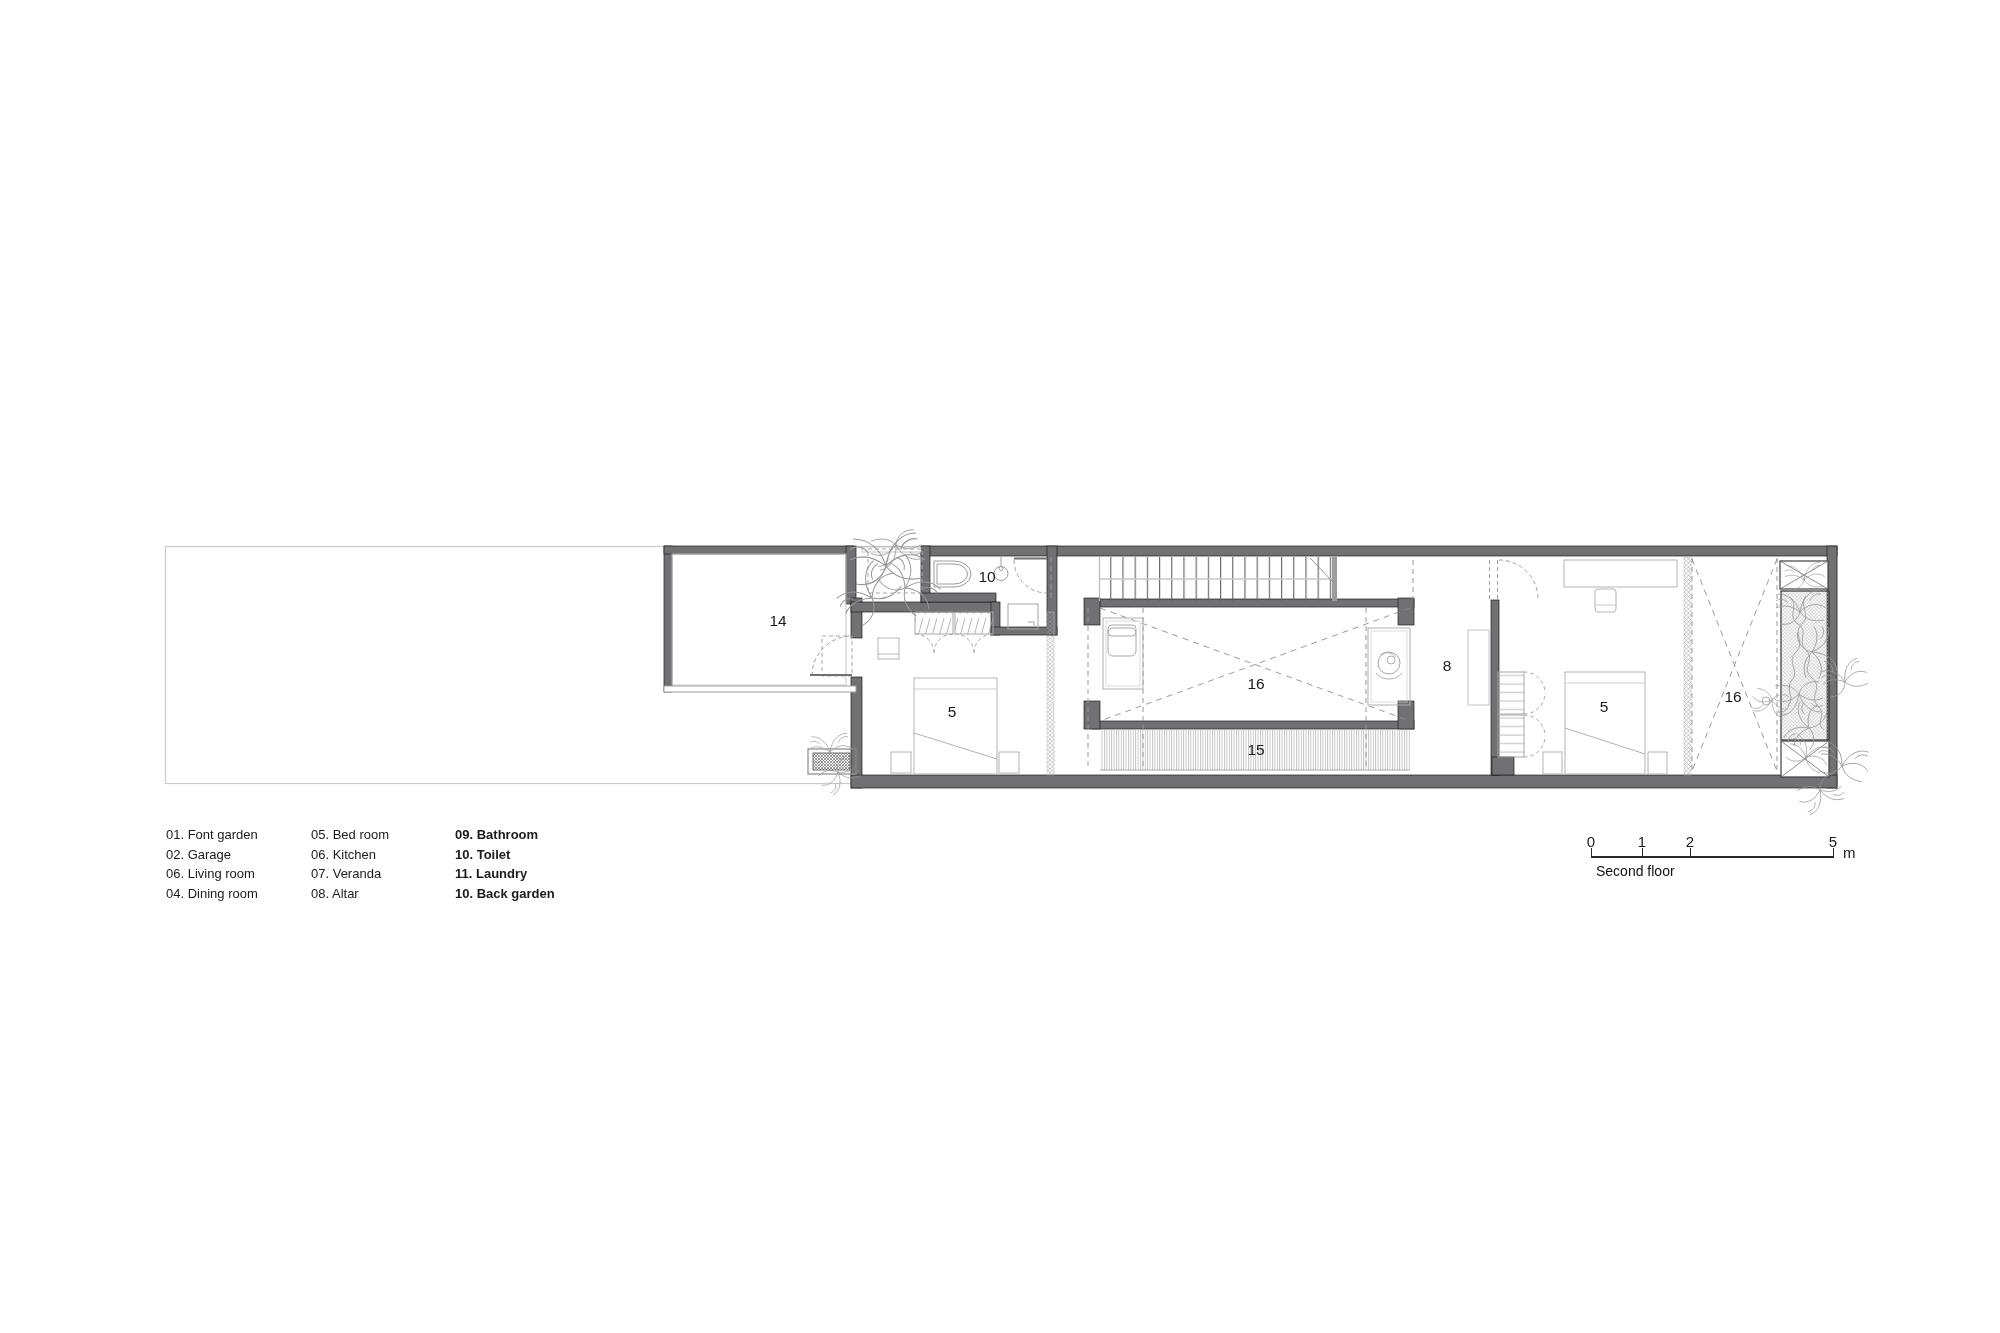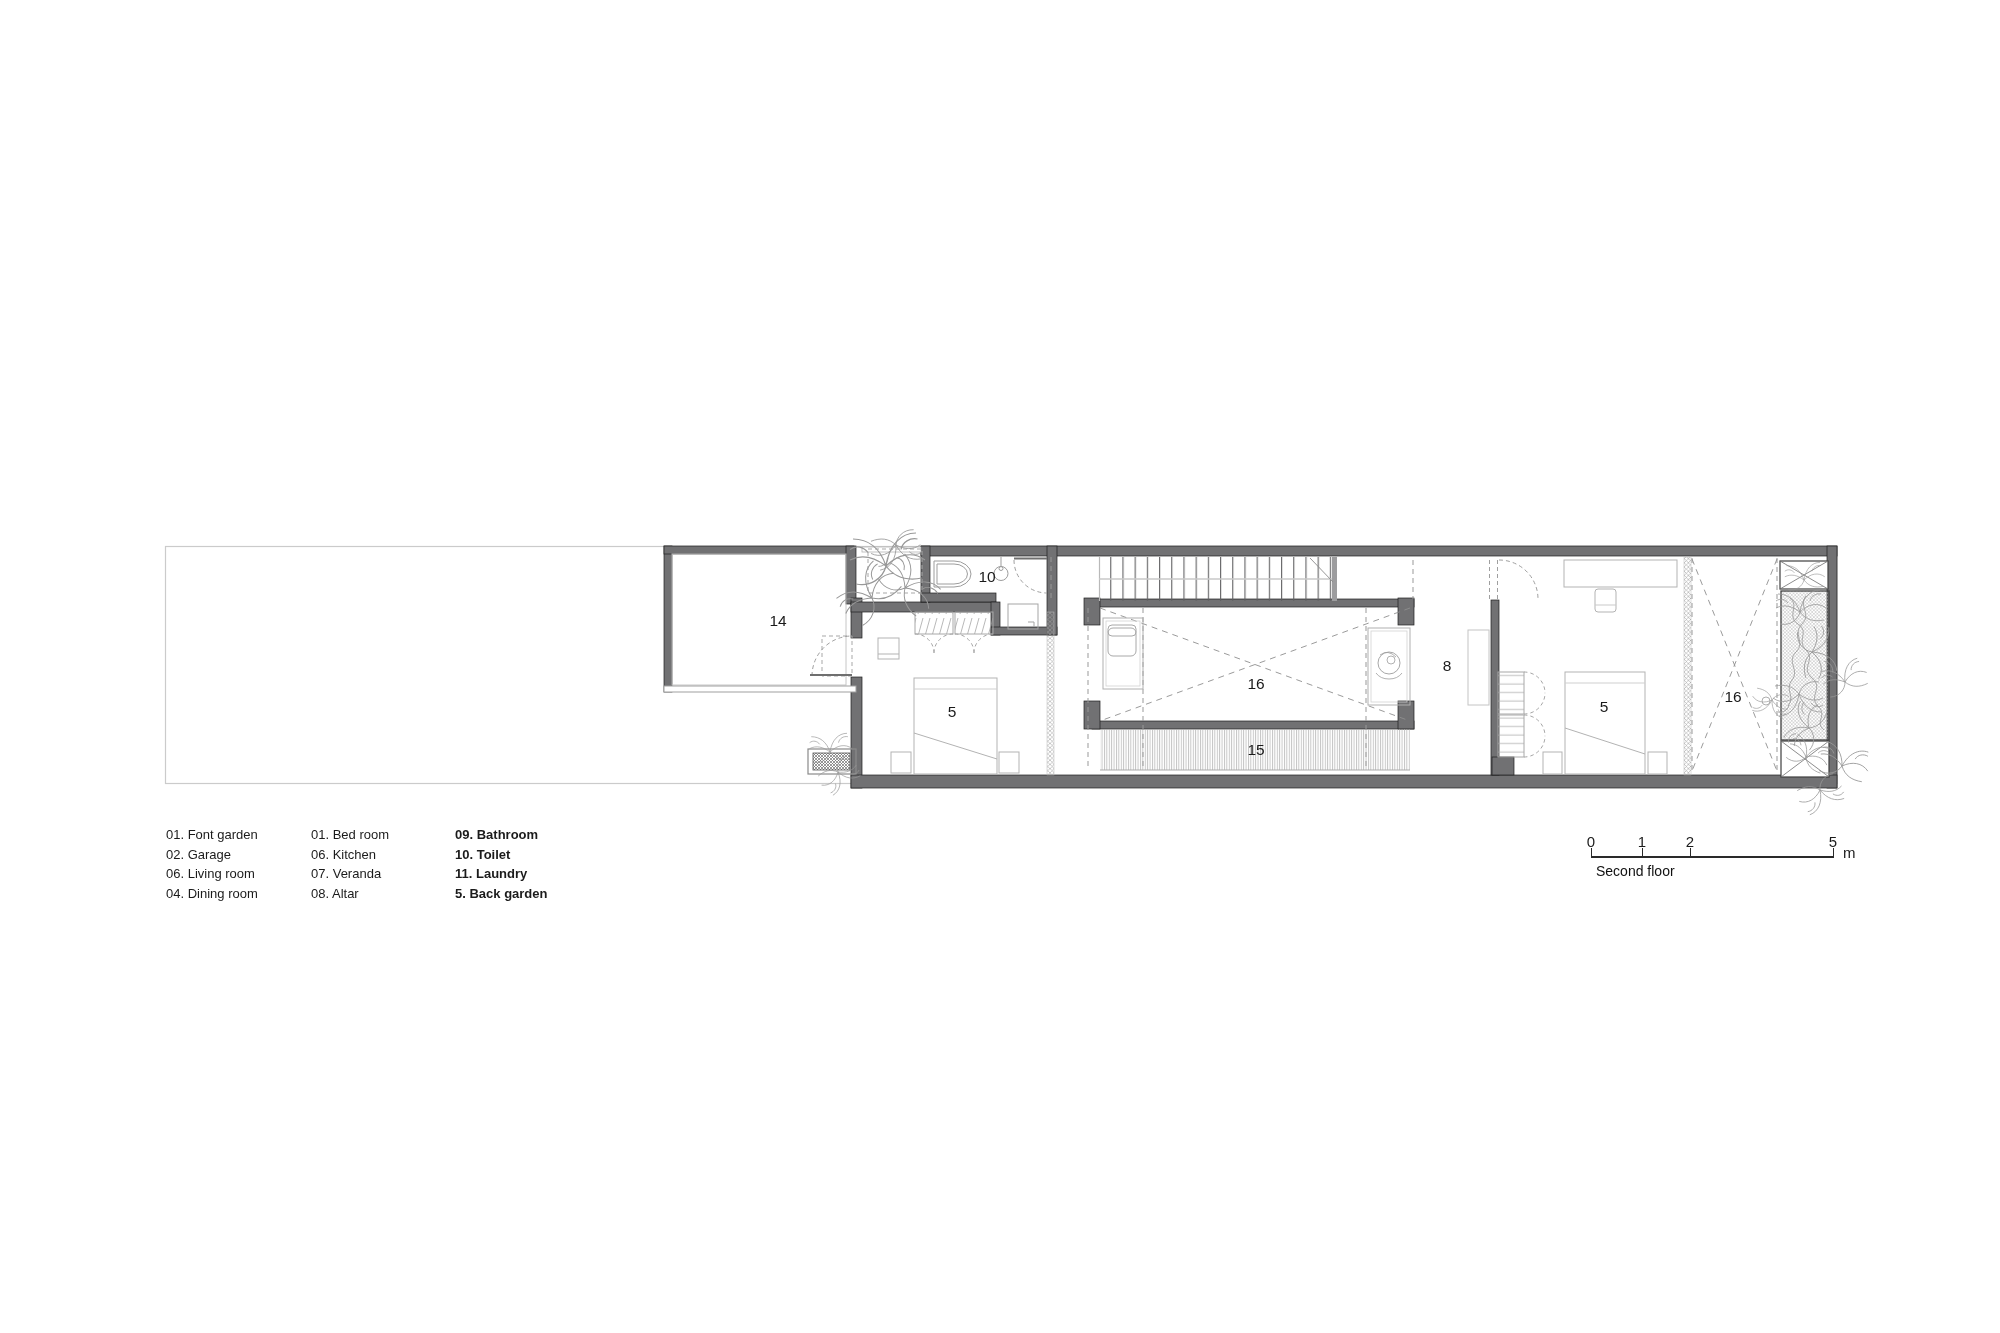--- a/index.html
+++ b/index.html
@@ -245,30 +245,30 @@
 </svg>
 
   <div class="legend">
     <div class="legend-col c1">
       <span class="legend-item">01. Font garden</span>
       <span class="legend-item">02. Garage</span>
       <span class="legend-item">06. Living room</span>
       <span class="legend-item">04. Dining room</span>
     </div>
     <div class="legend-col c2">
-      <span class="legend-item">01. Bed room</span>
+      <span class="legend-item">05. Bed room</span>
       <span class="legend-item">06. Kitchen</span>
       <span class="legend-item">07. Veranda</span>
       <span class="legend-item">08. Altar</span>
     </div>
     <div class="legend-col c3">
       <span class="legend-item">09. Bathroom</span>
       <span class="legend-item">10. Toilet</span>
       <span class="legend-item">11. Laundry</span>
-      <span class="legend-item">5. Back garden</span>
+      <span class="legend-item">10. Back garden</span>
     </div>
   </div>
 
   <div class="scalebar">
     <span class="sb-num" style="left:6px">0</span>
     <span class="sb-num" style="left:57px">1</span>
     <span class="sb-num" style="left:105px">2</span>
     <span class="sb-num" style="left:248px">5</span>
     <span class="sb-tick" style="left:5.5px"></span>
     <span class="sb-tick" style="left:56.5px"></span>

